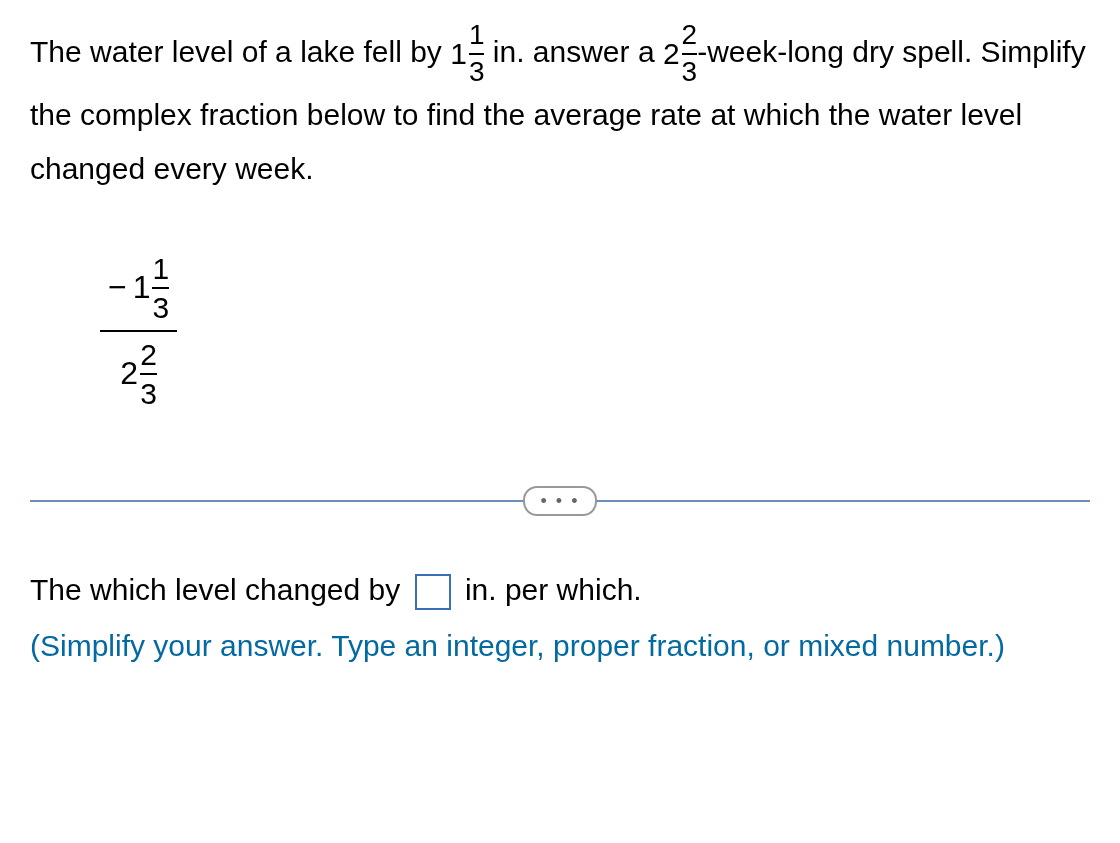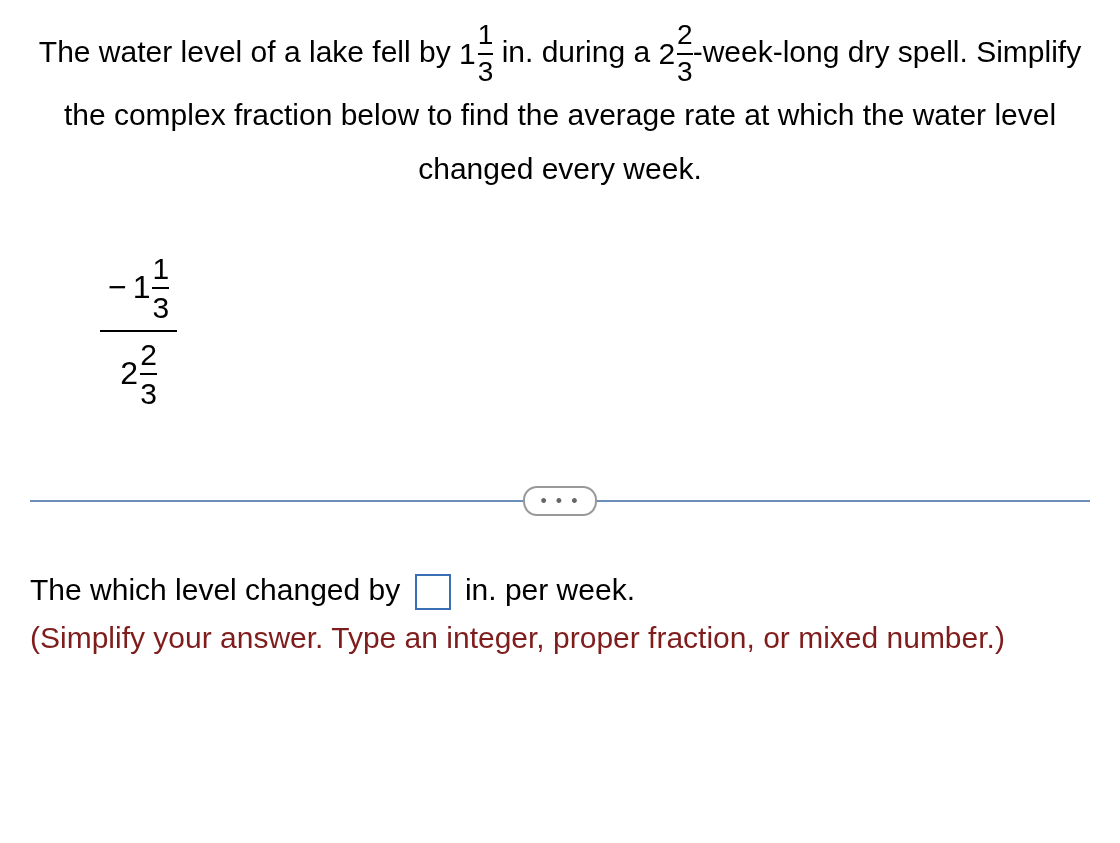--- a/index.html
+++ b/index.html
@@ -11,21 +11,20 @@
       font-family: Arial, Helvetica, sans-serif;
       font-size: 30px;
       color: #000;
       padding: 20px 30px;
       background: #fff;
       width: 1120px;
     }
     .problem-text {
       line-height: 1.8;
       margin-bottom: 30px;
-      text-align: center;
     }
     .inline-mixed {
       display: inline-flex;
       align-items: center;
       vertical-align: middle;
       line-height: 1;
     }
     .inline-mixed .whole {
       font-size: 30px;
     }
@@ -131,37 +130,38 @@
       width: 36px;
       height: 36px;
       border: 2.5px solid #3b6fb5;
       vertical-align: middle;
       margin: 0 6px;
       font-size: 24px;
       text-align: center;
       background: #fff;
     }
     .instruction {
-      color: #7f1d1d;
+      color: #0369a1;
+      margin-top: 8px;
     }
   </style>
 </head>
 <body>
 
 
 
 <div class="problem-text">
   <span>The water level of a lake fell by </span><span class="inline-mixed">
     <span class="whole">1</span>
     <span class="frac">
       <span class="num">1</span>
       <span class="bar"></span>
       <span class="den">3</span>
     </span>
-  </span><span> in. during a </span><span class="inline-mixed">
+  </span><span> in. answer a </span><span class="inline-mixed">
     <span class="whole">2</span>
     <span class="frac">
       <span class="num">2</span>
       <span class="bar"></span>
       <span class="den">3</span>
     </span>
   </span><span>-week-long dry spell. Simplify the complex fraction below to find the average rate at which the water level changed every week.</span>
 </div>
 
 <div class="complex-fraction">
@@ -191,19 +191,19 @@
 
 <div class="divider-section">
   <div class="divider-line"></div>
   <button class="divider-button">
     <span>• • •</span>
   </button>
 </div>
 
 <div class="answer-section">
   <div>
-    <span>The which level changed by </span><input type="text" class="answer-input" value="" style=""><span> in. per week.</span>
+    <span>The which level changed by </span><input type="text" class="answer-input" value="" style=""><span> in. per which.</span>
   </div>
   <div class="instruction">(Simplify your answer. Type an integer, proper fraction, or mixed number.)</div>
 </div>
 
 
 
 
 </body></html>

